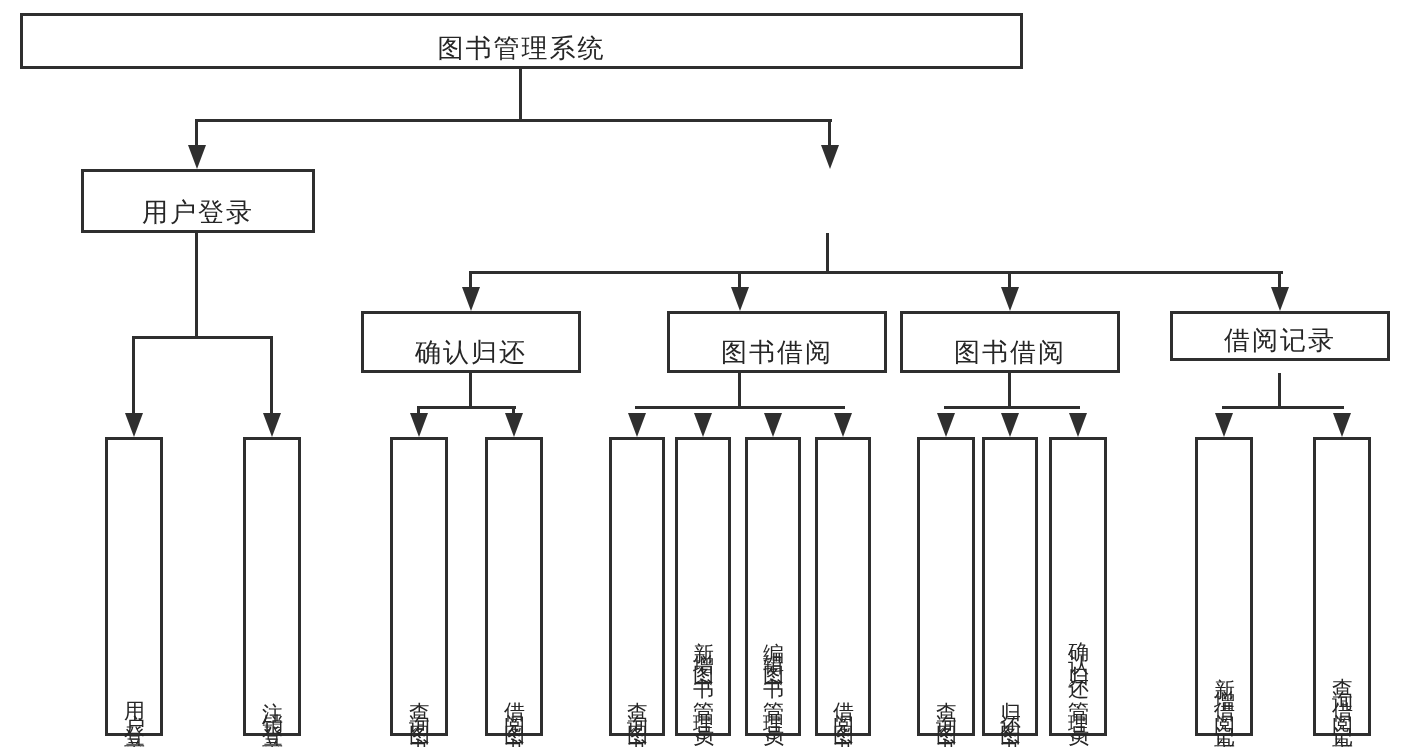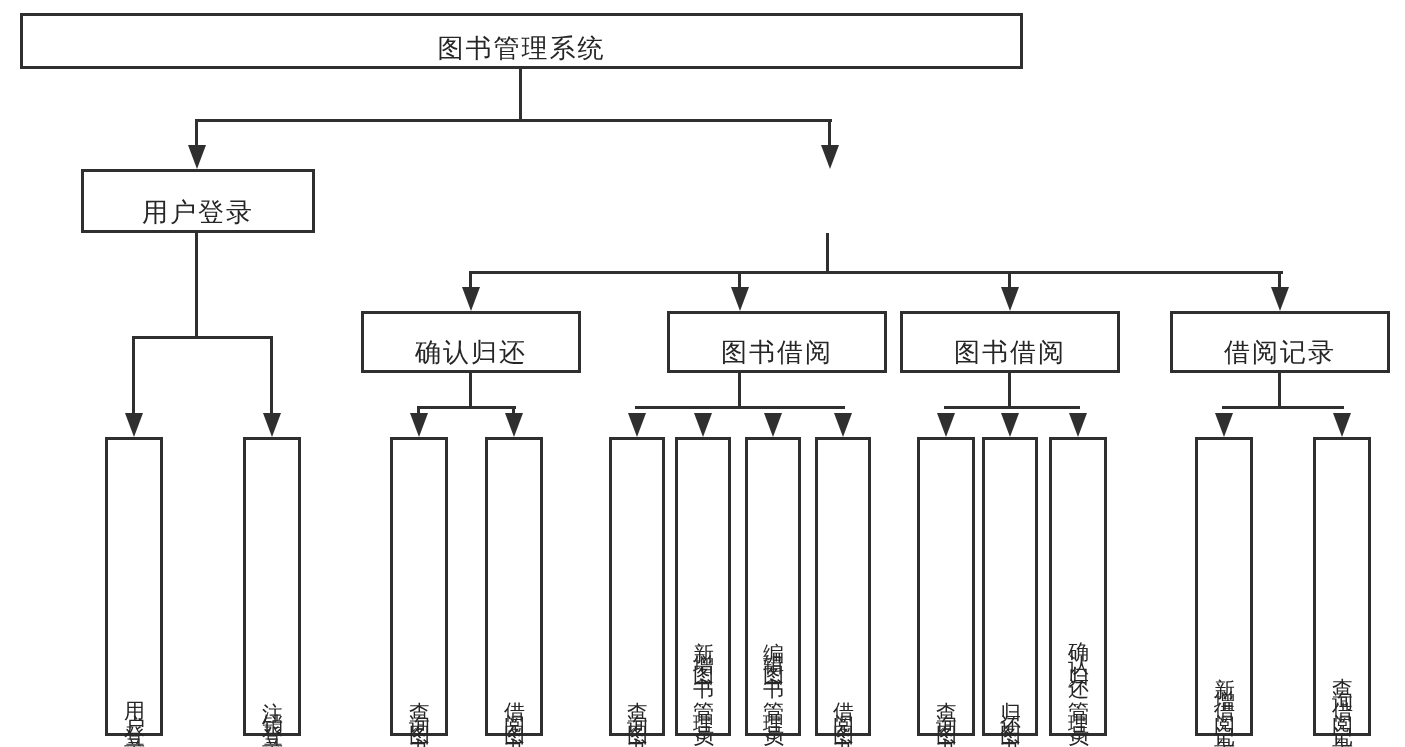--- a/index.html
+++ b/index.html
@@ -68,21 +68,21 @@
 
   <div class="box hbox" style="left:361px;top:311px;width:220px;height:62px;">
     <span>确认归还</span>
   </div>
   <div class="box hbox" style="left:667px;top:311px;width:220px;height:62px;">
     <span>图书借阅</span>
   </div>
   <div class="box hbox" style="left:900px;top:311px;width:220px;height:62px;">
     <span>图书借阅</span>
   </div>
-  <div class="box hbox" style="left:1170px;top:311px;width:220px;height:62px;">
+  <div class="box hbox" style="left:1170px;top:311px;width:220px;height:50px;">
     <span>借阅记录</span>
   </div>
 
   <div class="line" style="left:469px;top:373px;width:3px;height:36px;"></div>
   <div class="line" style="left:417px;top:406px;width:99px;height:3px;"></div>
   <div class="line" style="left:417px;top:408px;width:3px;height:12px;"></div>
   <div class="arrow" style="left:410px;top:413px;"></div>
   <div class="line" style="left:512px;top:408px;width:3px;height:12px;"></div>
   <div class="arrow" style="left:505px;top:413px;"></div>
 

